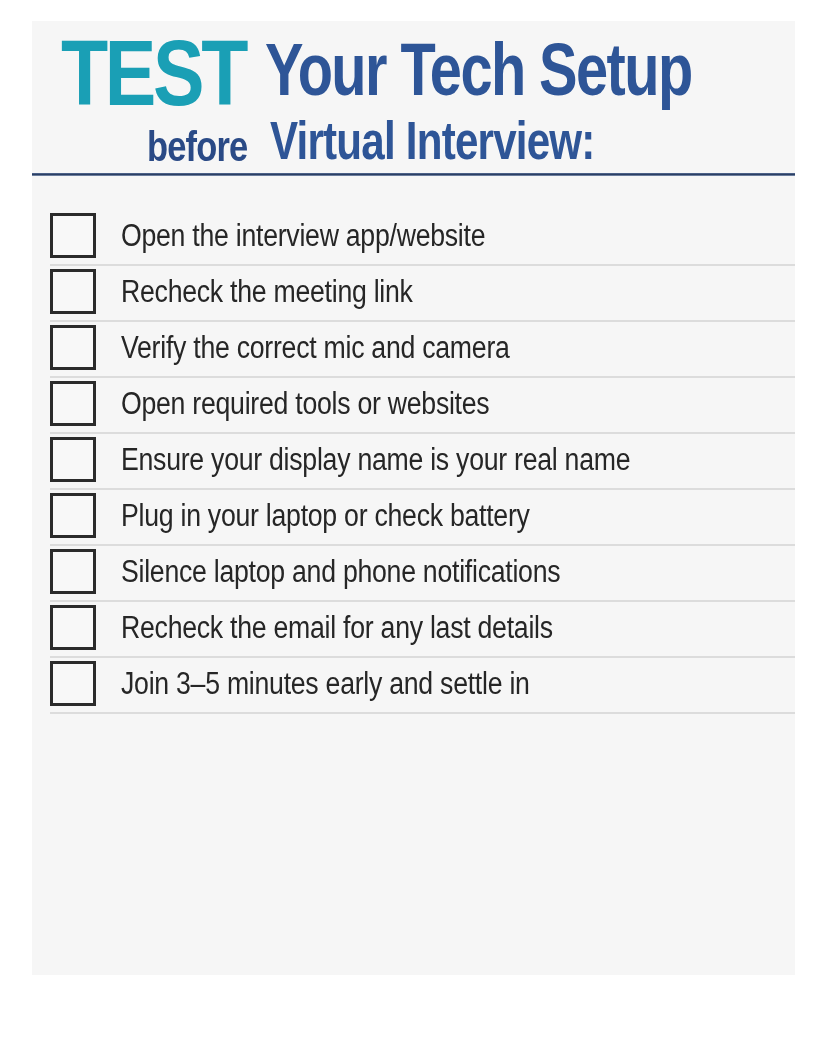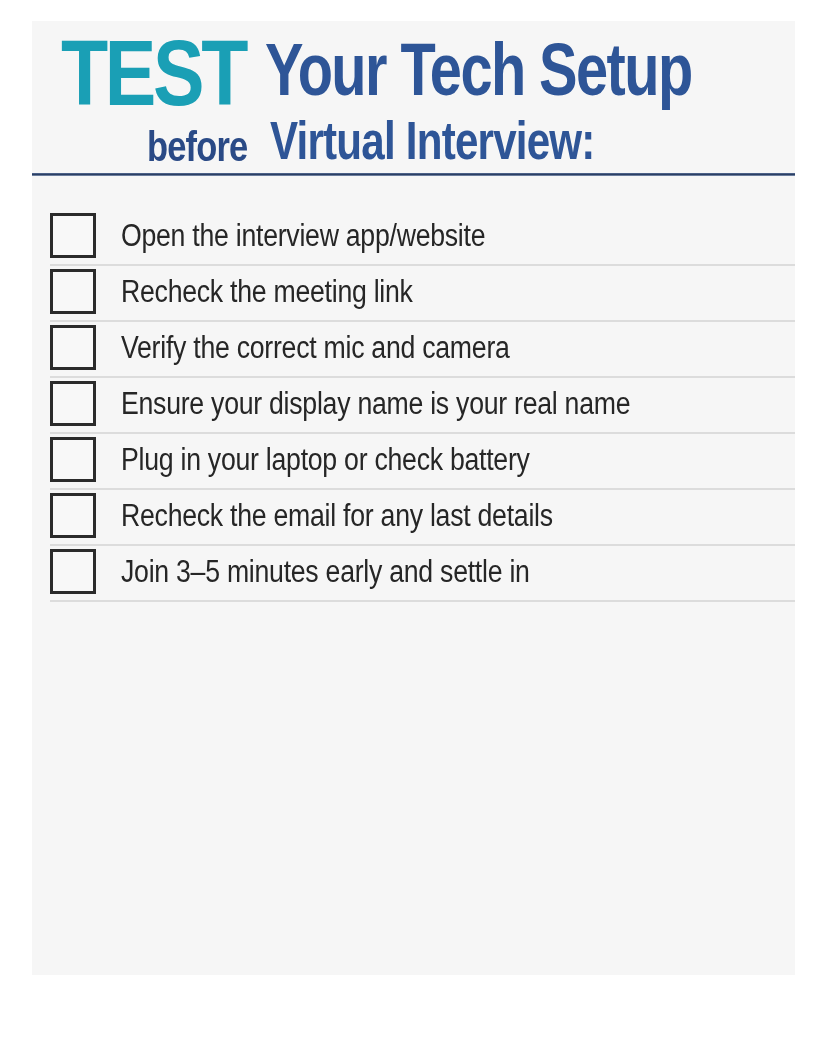--- a/index.html
+++ b/index.html
@@ -164,25 +164,33 @@
     <li class="item">
       <span class="checkbox"></span>
       <span class="item-label">Recheck the meeting link</span>
     </li>
     <li class="item">
       <span class="checkbox"></span>
       <span class="item-label">Verify the correct mic and camera</span>
     </li>
     <li class="item">
       <span class="checkbox"></span>
+      <span class="item-label">Open required tools or websites</span>
+    </li>
+    <li class="item">
+      <span class="checkbox"></span>
       <span class="item-label">Ensure your display name is your real name</span>
     </li>
     <li class="item">
       <span class="checkbox"></span>
       <span class="item-label">Plug in your laptop or check battery</span>
+    </li>
+    <li class="item">
+      <span class="checkbox"></span>
+      <span class="item-label">Silence laptop and phone notifications</span>
     </li>
     <li class="item">
       <span class="checkbox"></span>
       <span class="item-label">Recheck the email for any last details</span>
     </li>
     <li class="item">
       <span class="checkbox"></span>
       <span class="item-label">Join 3–5 minutes early and settle in</span>
     </li>
   </ul>

